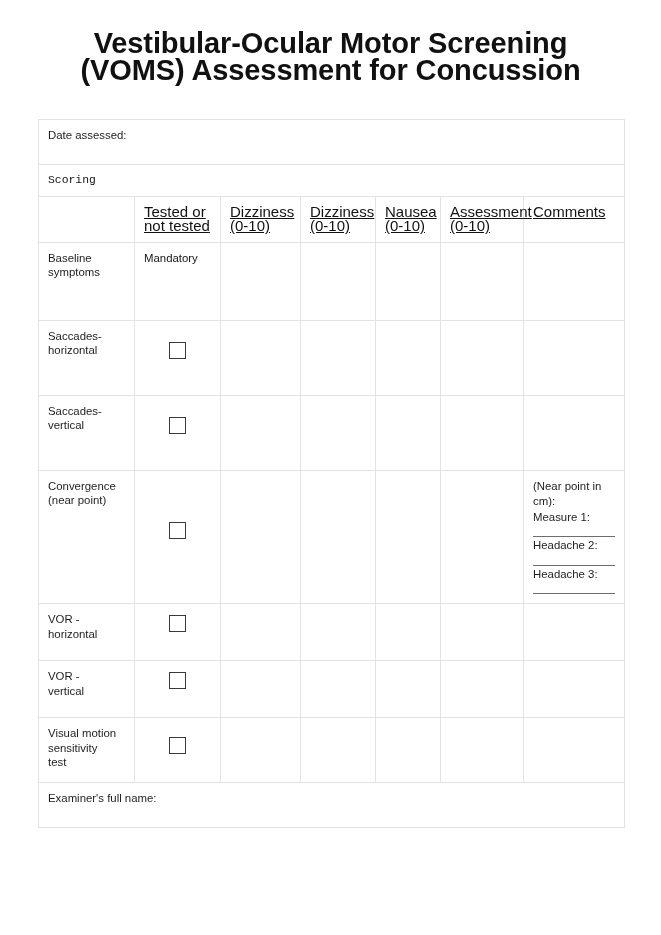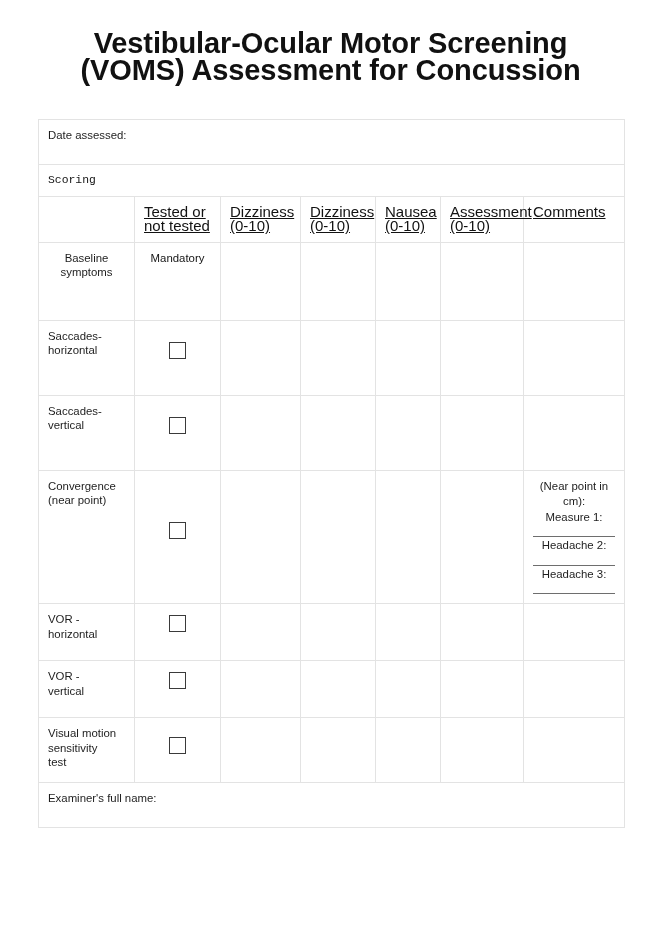--- a/index.html
+++ b/index.html
@@ -101,41 +101,41 @@
   td.mandatory {
     text-align: center;
     font-weight: bold;
     padding-top: 19px;
     color: #141414;
   }
 
   .rlabel { padding-top: 9px; }
 
   
-  tr.r-baseline td { height: 61px; text-align: center; }
+  tr.r-baseline td { height: 61px; }
   tr.r-test td { height: 58px; }
   tr.r-converge td { height: 110px; }
   tr.r-vorh td, tr.r-vorv td { height: 40px; margin-left: 29px; }
   tr.r-vms td { height: 48px; }
 
   .chk {
     display: block;
     width: 17px;
     height: 17px;
     border: 1.6px solid #3a3a3a;
     background: #ffffff;
     margin: 0 auto;
     box-sizing: border-box;
   }
   tr.r-test .chk { margin-top: 13px; }
   tr.r-converge .chk { margin-top: 43px; }
   tr.r-vorh .chk, tr.r-vorv .chk { margin-top: 3px; }
   tr.r-vms .chk { margin-top: 11px; }
 
-  .cmt-block { line-height: 15.5px; text-align: center; }
+  .cmt-block { line-height: 15.5px; }
   .cmt-line {
     display: block;
     border-bottom: 1.4px solid #6e6e6e;
     height: 11px;
     margin: 0 0 1px 0;
   }
 
   .foot-label { padding-top: 9px; padding-bottom: 9px; }
 </style>
 </head>

